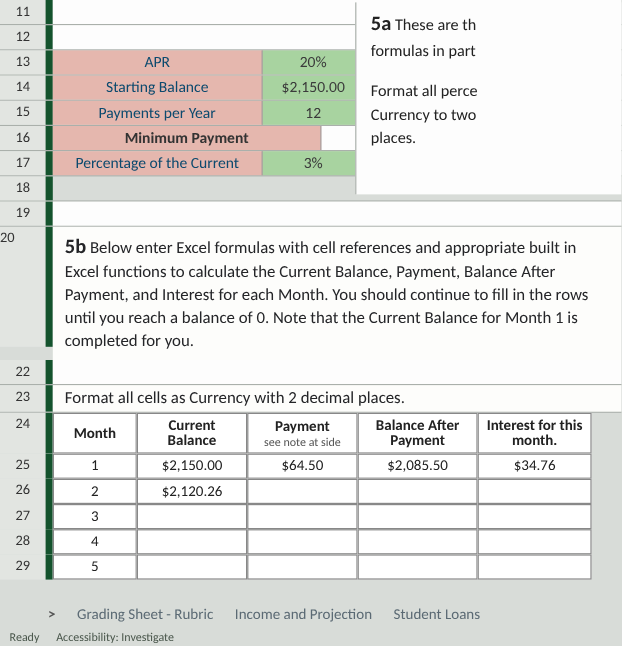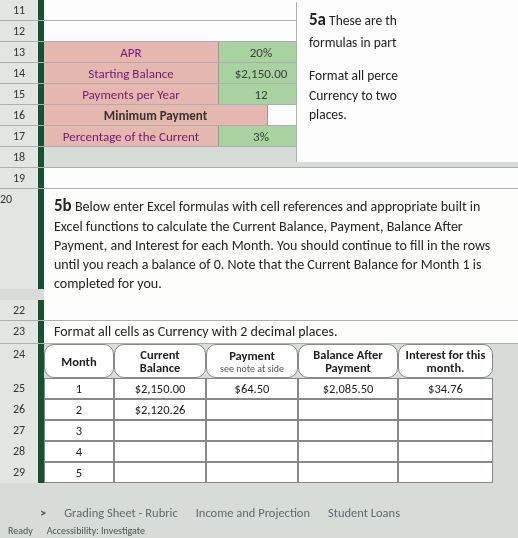--- a/index.html
+++ b/index.html
@@ -31,21 +31,21 @@
   .rose { background: #e5b7ae; }
   .green { background: #a8d3a0; }
   .cell {
     border-right: 1px solid #999;
     padding: 2px 6px;
     display: flex;
     align-items: center;
     justify-content: center;
     font-size: 13px;
   }
-  .param-label { width: 175px; justify-content: center; font-weight: 500; color:#701a75;}
+  .param-label { width: 175px; justify-content: center; font-weight: 500; color:#0c4a6e;}
   .param-val { width: 85px; justify-content: center; font-weight: 500; color:#3b3b3b;}
   .merged-min { width: 224px; justify-content: center; font-weight: 600; background:#e5b7ae; color:#333;}
   .instr-block {
     background: #fdfdfb;
     padding: 6px 10px;
     font-size: 14px;
     color: #242528;
     line-height: 1.35;
     flex:1;
     border-right:none;
@@ -53,21 +53,21 @@
   .bold5 { font-size: 17px; font-weight: 700; }
   .th, .td {
     border: 1px solid #888;
     padding: 2px 4px;
     font-size: 12.5px;
     display:flex;
     align-items:center;
     justify-content:center;
     background:#fff;
   }
-  .th { font-weight:700; background:#fff; min-height:32px; text-align:center; flex-direction:column; line-height:1.1;border-radius:10px;}
+  .th { font-weight:700; background:#fff; min-height:32px; text-align:center; flex-direction:column; line-height:1.1;}
   .th small{font-weight:400;font-size:10px;color:#555;}
   .c-month{width:70px;}
   .c-bal{width:92px;}
   .c-pay{width:92px;}
   .c-after{width:100px;}
   .c-int{width:95px;}
   .td{min-height:17px;}
   .tabs {
     position:absolute;
     bottom:18px;

